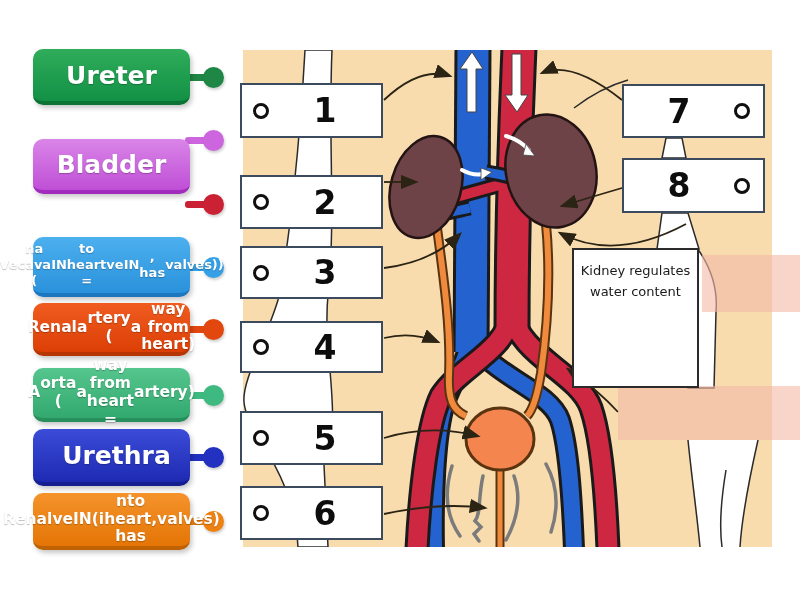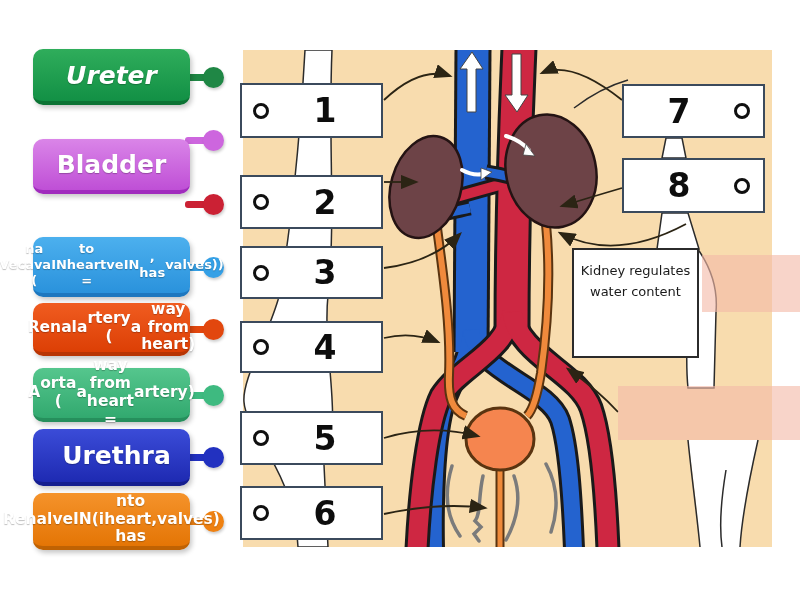--- a/index.html
+++ b/index.html
@@ -48,21 +48,21 @@
   .z1{left:240px;top:83px; width:143px;height:55px;}
   .z2{left:240px;top:175px;width:143px;height:54px;}
   .z3{left:240px;top:246px;width:143px;height:53px;}
   .z4{left:240px;top:321px;width:143px;height:52px;}
   .z5{left:240px;top:411px;width:143px;height:54px;}
   .z6{left:240px;top:486px;width:143px;height:54px;}
   .z7{left:622px;top:84px; width:143px;height:54px;}
   .z8{left:622px;top:158px;width:143px;height:55px;}
 
   
-  .note{position:absolute;left:572px;top:248px;width:127px;height:110px;background:#fff;
+  .note{position:absolute;left:572px;top:248px;width:127px;height:140px;background:#fff;
         border:2px solid #2b2b2b;color:#1a1a1a;font-size:13px;line-height:1.6;
         text-align:center;padding-top:11px;}
   .note span{display:block;}
 </style>
 </head>
 <body>
 
 <div class="canvas">
 
   <svg class="diagram" width="800" height="600" viewBox="0 0 800 600">
@@ -204,21 +204,21 @@
     <span class="num">7</span>
     <span class="ring ring-right"></span>
   </div>
   <div class="dz z8">
     <span class="num">8</span>
     <span class="ring ring-right"></span>
   </div>
 
   <div class="stem s0" style="background: rgb(31, 135, 69);"></div>
   <div class="dot d0" style="background: rgb(31, 135, 69);"></div>
-  <div class="lbl sz-lg l0" style="background: linear-gradient(rgb(47, 173, 91), rgb(18, 144, 69)); border-bottom: 4px solid rgb(12, 115, 52); font-style: italic;">Ureter</div>
+  <div class="lbl sz-lg l0" style="background: linear-gradient(rgb(47, 173, 91), rgb(18, 144, 69)); border-bottom: 4px solid rgb(12, 115, 52);">Ureter</div>
 
   <div class="stem s1" style="background: rgb(205, 102, 222);"></div>
   <div class="dot d1" style="background: rgb(205, 102, 222);"></div>
   <div class="lbl sz-lg l1" style="background: linear-gradient(rgb(218, 133, 232), rgb(191, 79, 214)); border-bottom: 4px solid rgb(160, 43, 189); margin-top: 26px;">Bladder</div>
 
   <div class="stem s2" style="background: rgb(203, 33, 52);"></div>
   <div class="dot d2" style="background: rgb(203, 33, 52);"></div>
 
   <div class="stem s3" style="background: rgb(53, 160, 230);"></div>
   <div class="dot d3" style="background: rgb(53, 160, 230);"></div>

